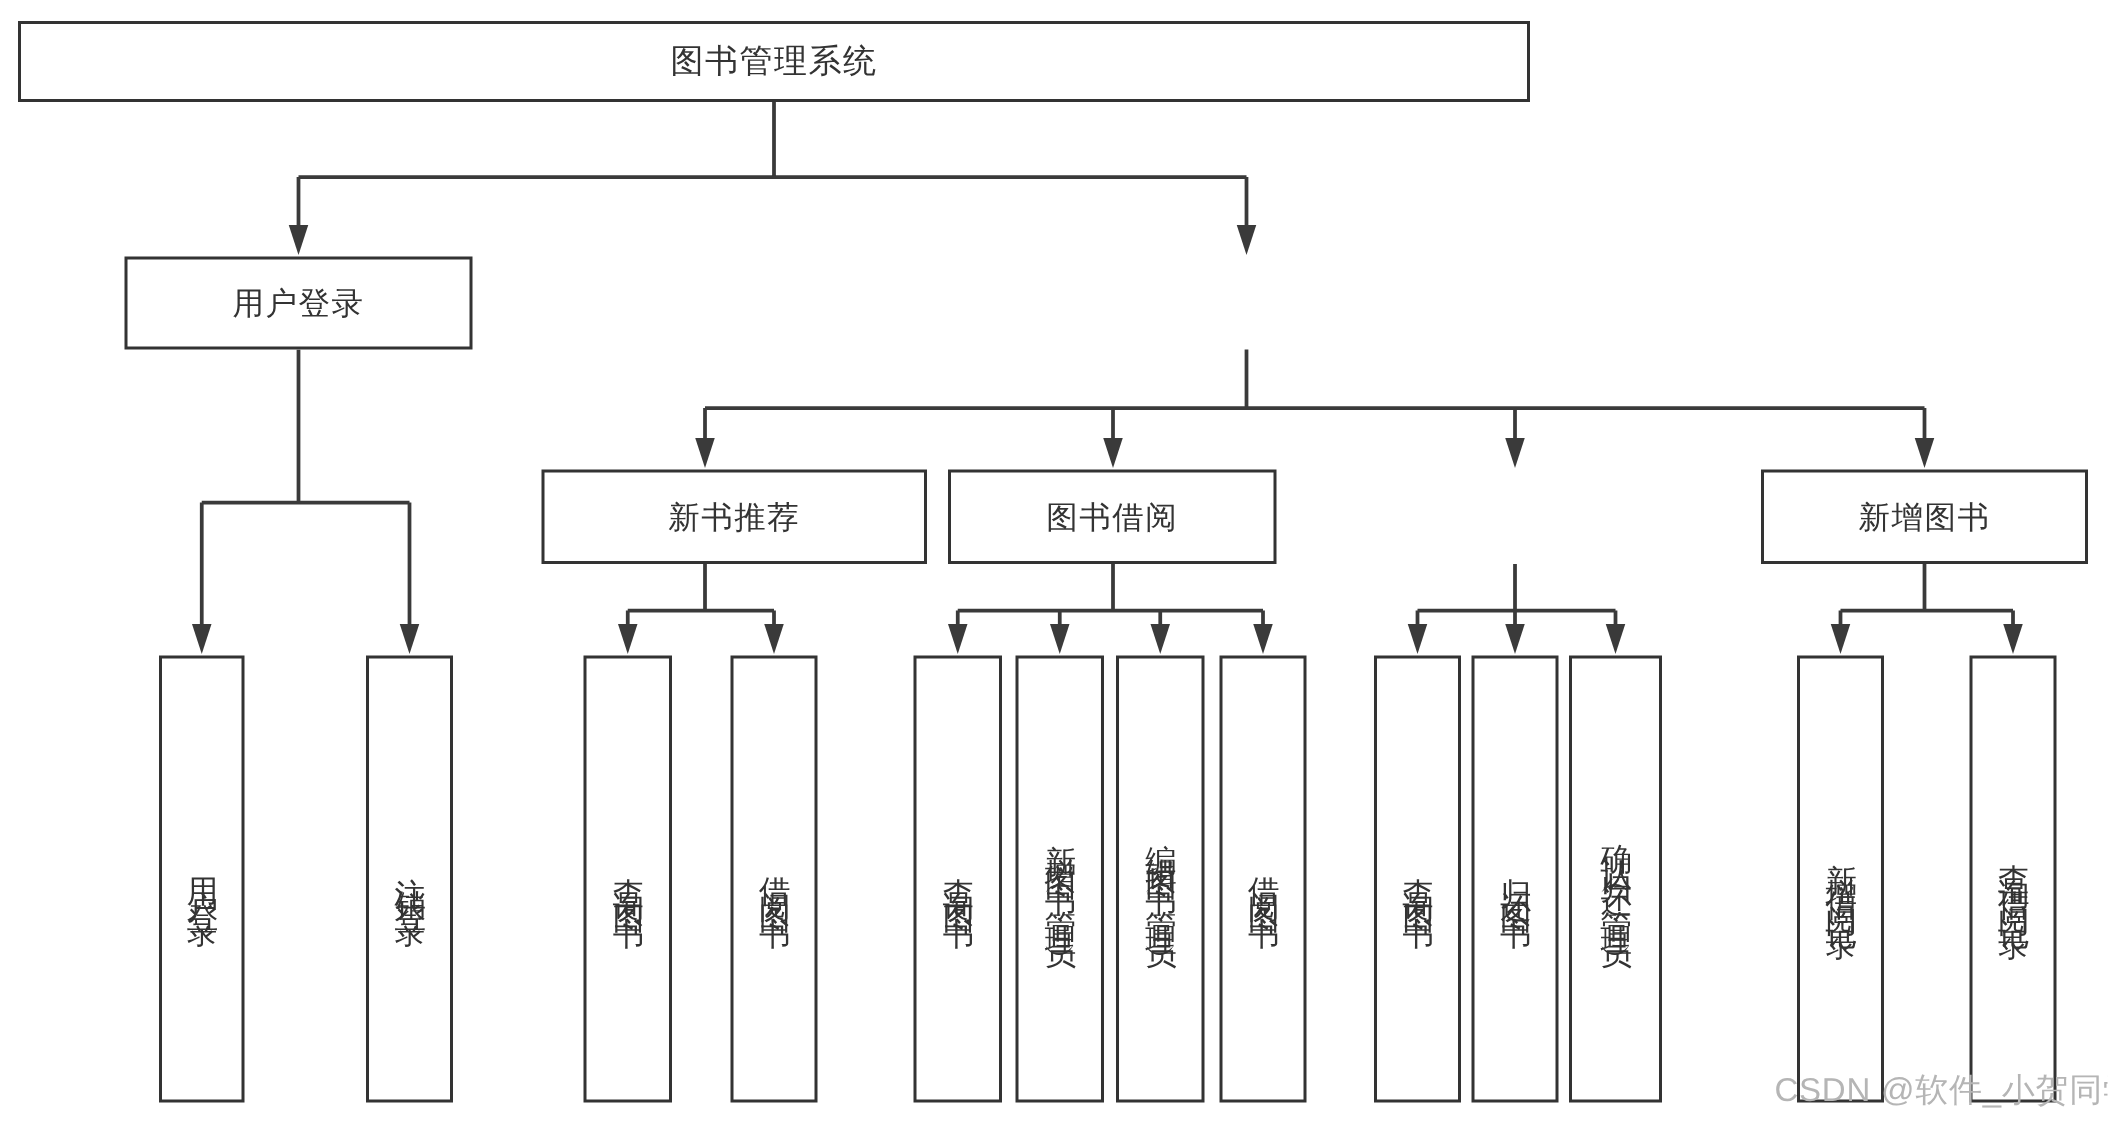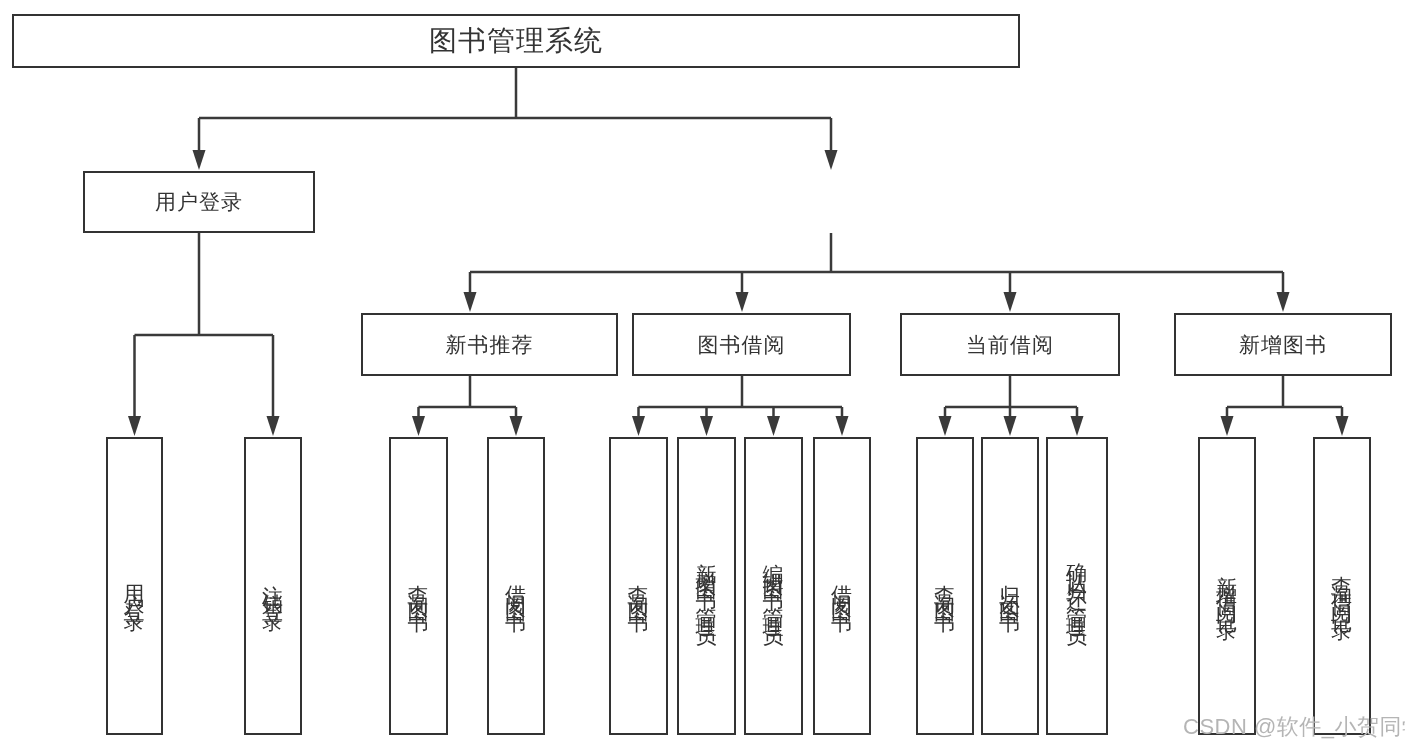--- a/index.html
+++ b/index.html
@@ -26,21 +26,21 @@
     color: #333333;
     display: flex;
     align-items: center;
     justify-content: center;
     z-index: 2;
     white-space: nowrap;
   }
   .root-node {
     left: 12px; top: 14px;
     width: 1008px; height: 54px;
-    font-size: 28px;
+    font-size: 22px;
     letter-spacing: 1px;
   }
   .branch-node {
     top: 171px; height: 62px;
     font-size: 21px;
     letter-spacing: 1px;
   }
   .group-node {
     top: 313px; height: 63px;
     font-size: 21px;
@@ -122,23 +122,20 @@
   <div class="node branch-node" style="left:83px; width:232px;">
     <span>用户登录</span>
   </div>
 
   <div class="node group-node" style="left:361px; width:257px;">
     <span>新书推荐</span>
   </div>
   <div class="node group-node" style="left:632px; width:219px;text-align:right;">
     <span>图书借阅</span>
   </div>
-  <div class="node group-node" style="left:900px; width:220px;">
-    <span>当前借阅</span>
-  </div>
   <div class="node group-node" style="left:1174px; width:218px;">
     <span>新增图书</span>
   </div>
 
   <div class="node leaf-node" style="left:106px; width:57px;">
     <span class="vtext">用户登录</span>
   </div>
   <div class="node leaf-node" style="left:244px; width:58px;">
     <span class="vtext">注销登录</span>
   </div>

